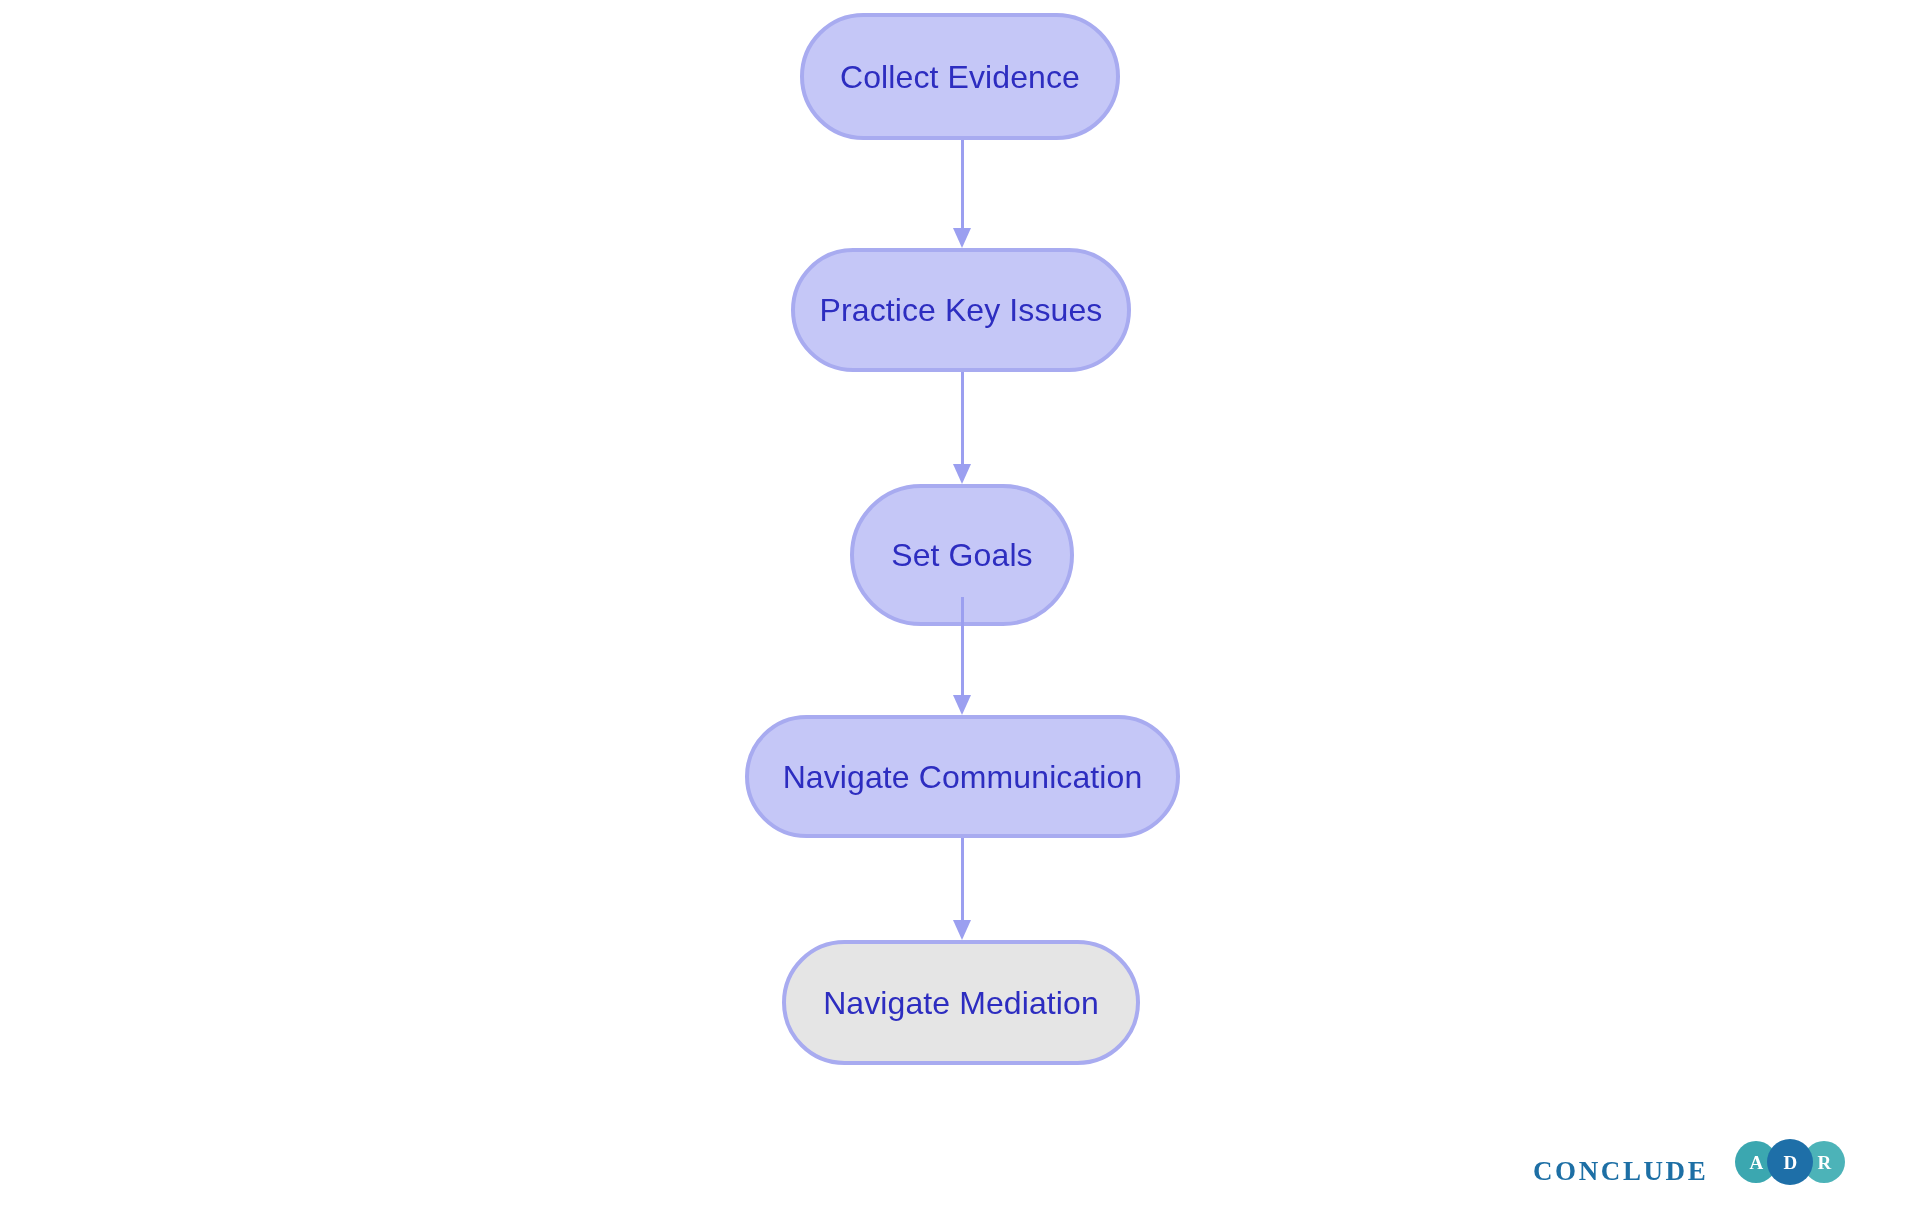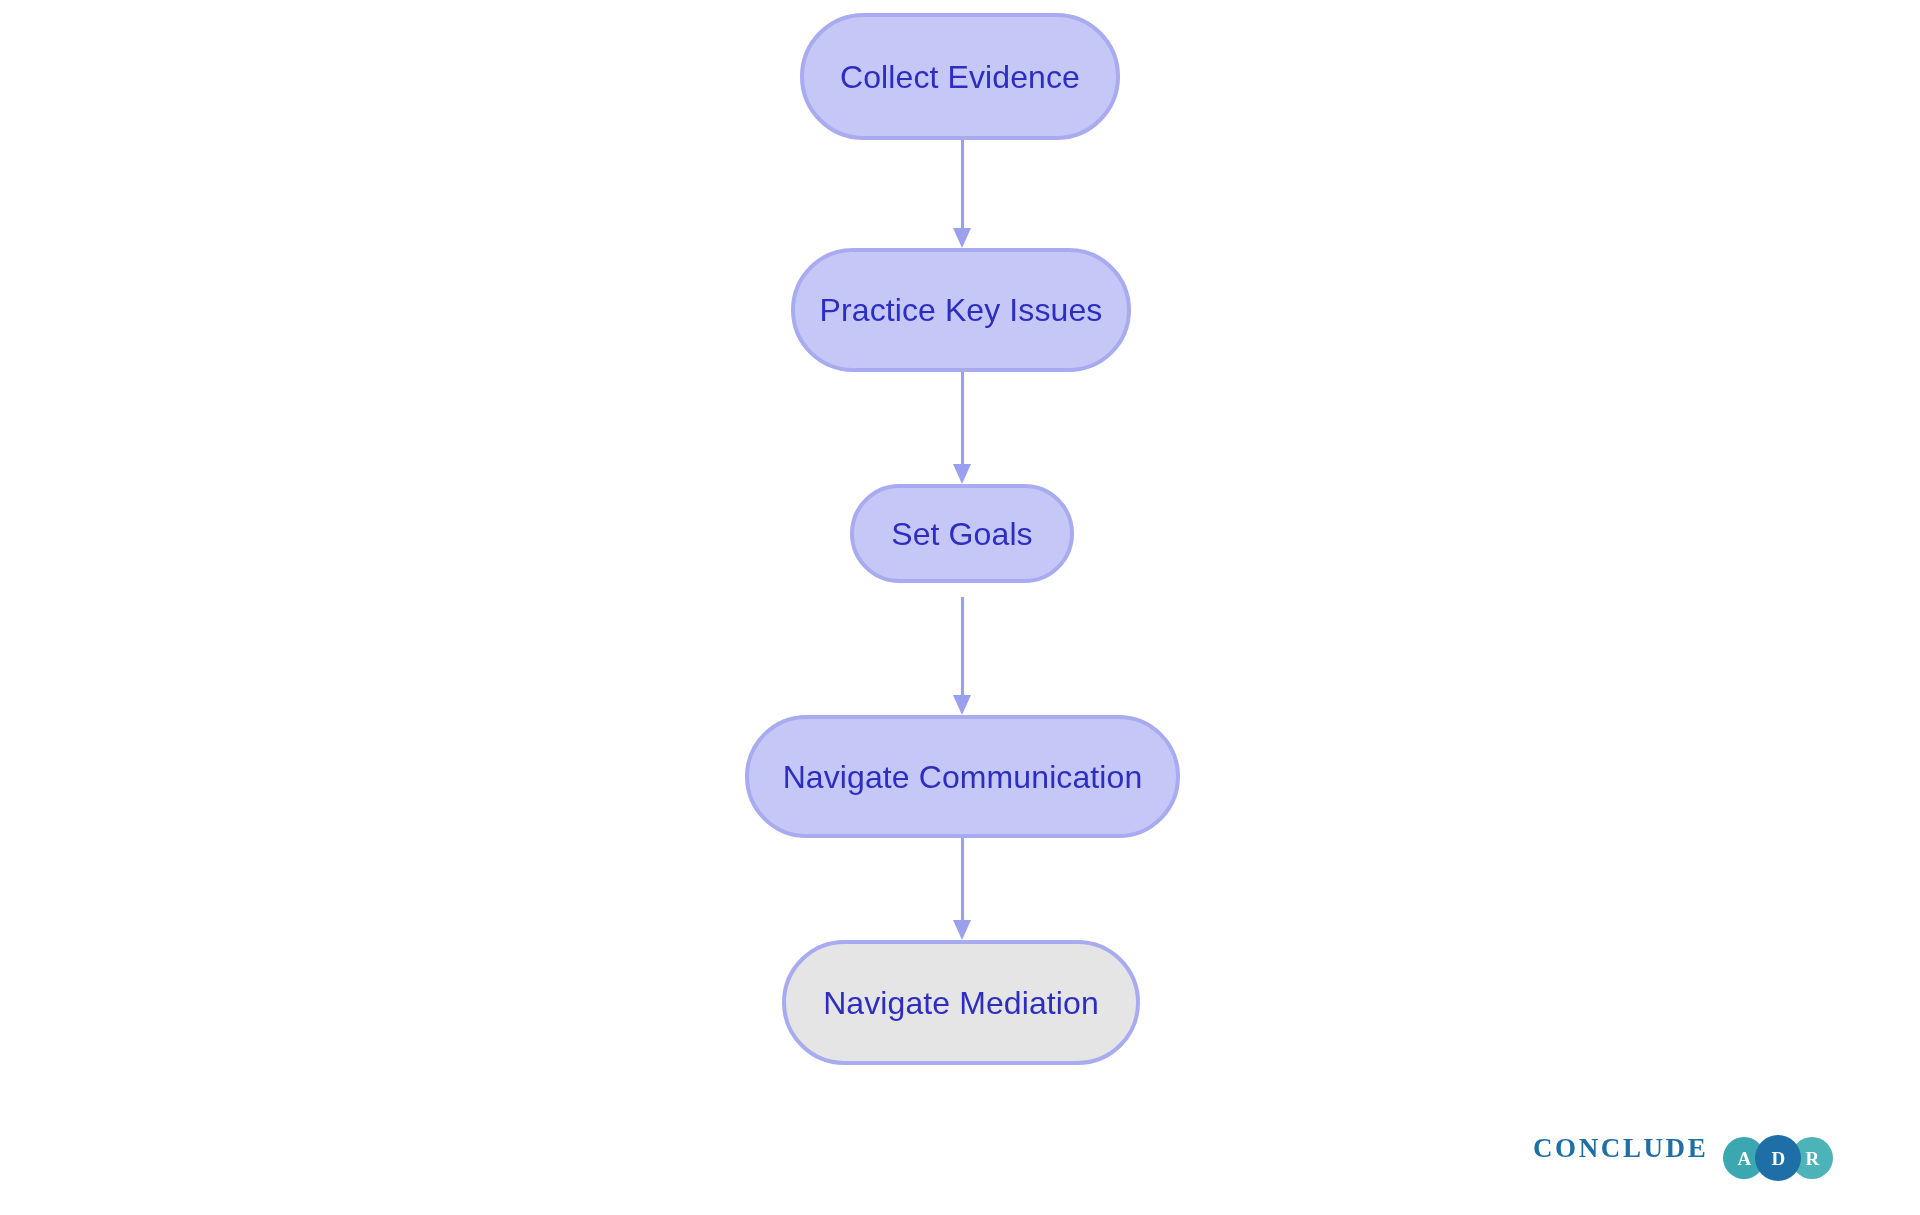--- a/index.html
+++ b/index.html
@@ -42,21 +42,21 @@
   }
 
   .node-label {
     display: block;
     line-height: 1;
   }
 
   
   #node-0 { left: 800px;  top: 13px;   width: 320px; height: 127px; }
   #node-1 { left: 791px;  top: 248px;  width: 340px; height: 124px; }
-  #node-2 { left: 850px;  top: 484px;  width: 224px; height: 99px; }
+  #node-2 { left: 850px;  top: 484px;  width: 224px; height: 142px; }
   #node-3 { left: 745px;  top: 715px;  width: 435px; height: 123px; }
   #node-4 { left: 782px;  top: 940px;  width: 358px; height: 125px; }
 
   .flow-edge {
     position: absolute;
     pointer-events: none;
   }
   .edge-line {
     position: absolute;
     left: 0;
@@ -91,22 +91,22 @@
   #edge-3 .edge-line { height: 82px; }
   #edge-3 .edge-head { top: 82px; }
 
   
   #brand-logo {
     position: absolute;
     left: 1533px;
     top: 1135px;
     height: 50px;
     display: flex;
-    align-items: flex-start;
-    gap: 15px;
+    align-items: flex-end;
+    gap: 27px;
   }
   #brand-wordmark {
     font-family: "Liberation Serif", serif;
     font-size: 27px;
     font-weight: 700;
     letter-spacing: 2.6px;
     color: #1d6fa5;
     line-height: 1;
     white-space: nowrap;
   }

